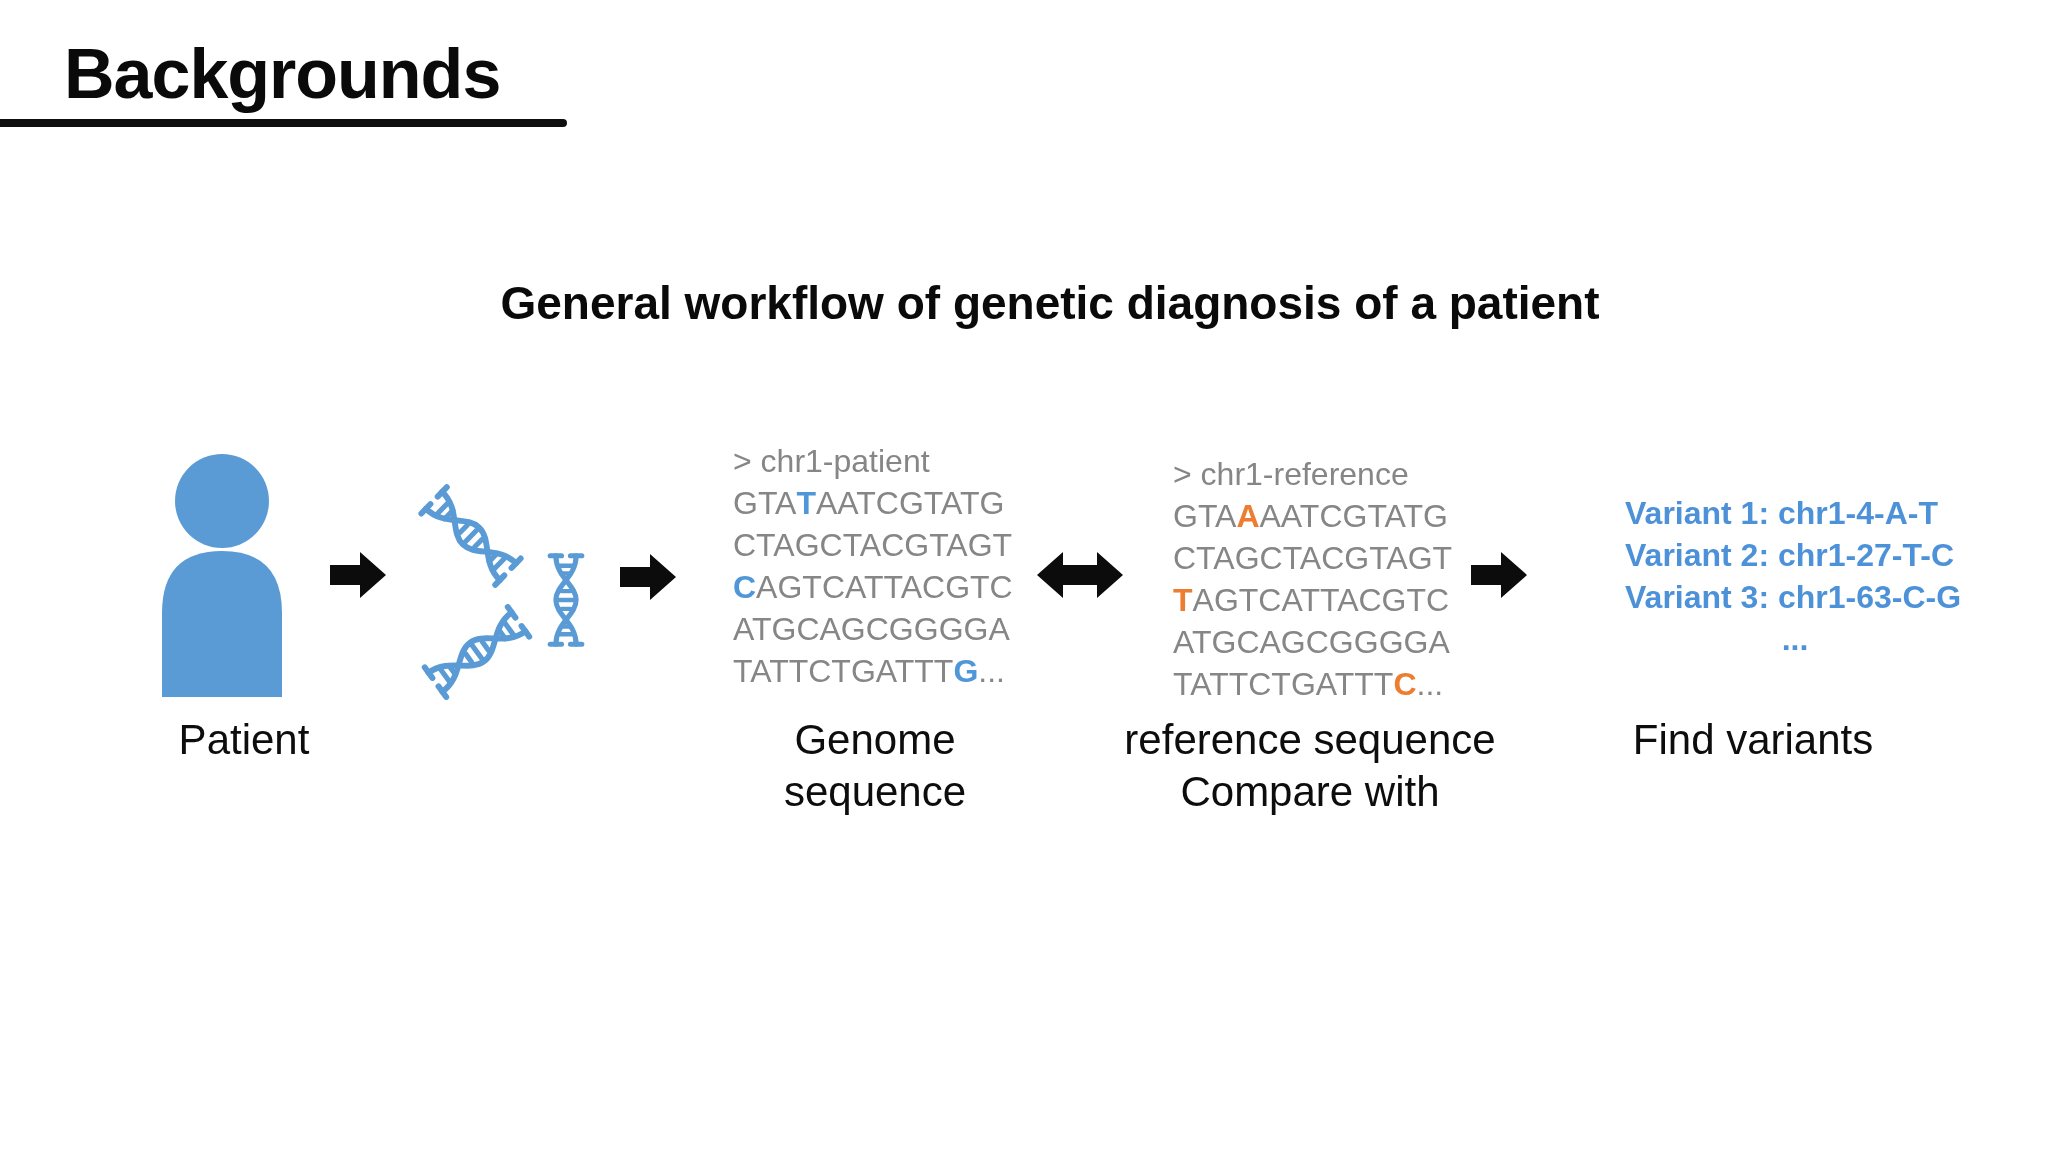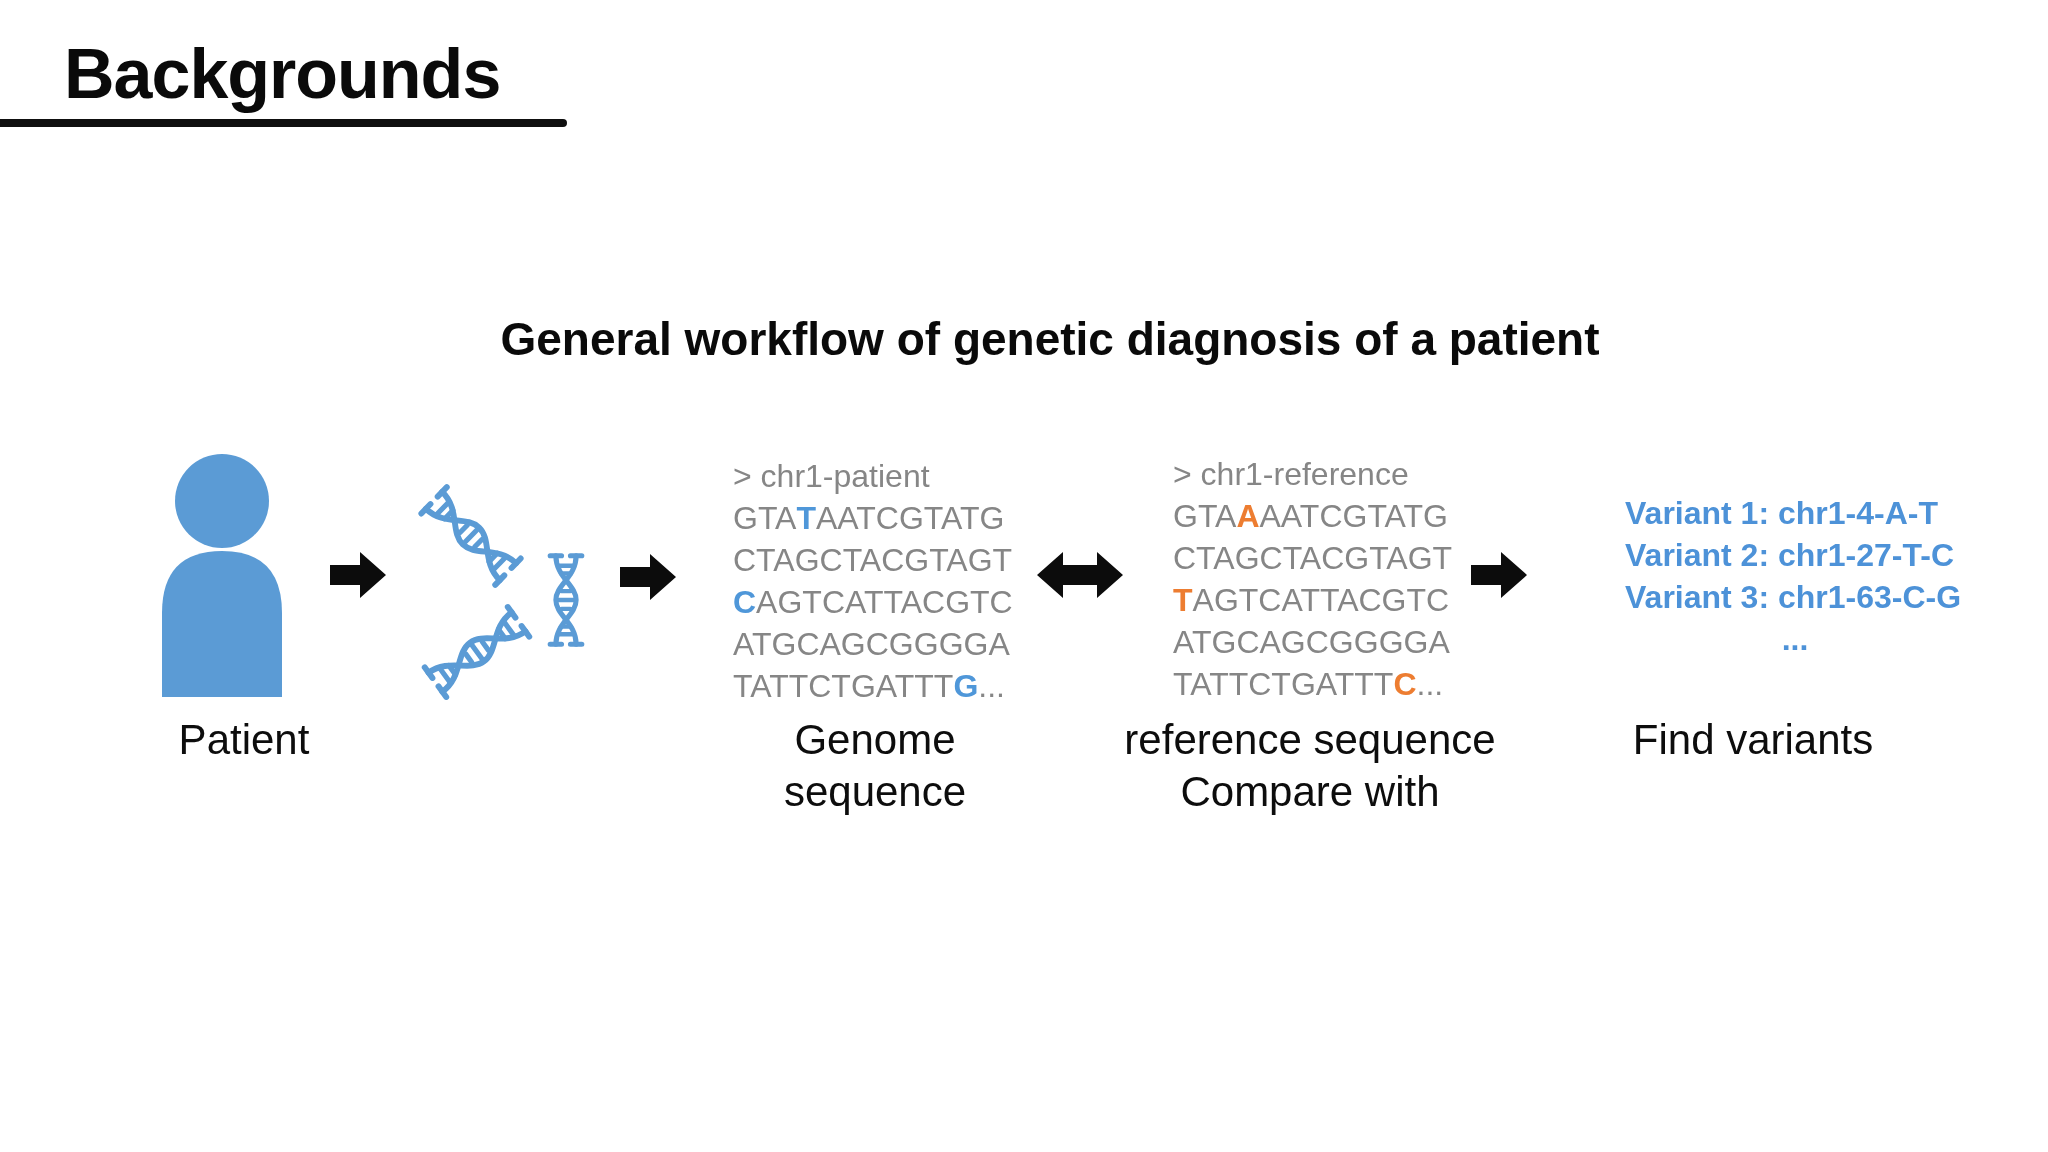--- a/index.html
+++ b/index.html
@@ -10,21 +10,21 @@
   .abs{position:absolute;}
   .title{
     left:64px;top:34px;font-size:70px;font-weight:bold;color:#0a0a0a;
     white-space:nowrap;letter-spacing:-1px;
   }
   .title-underline{
     left:0;top:119px;width:567px;height:8px;background:#0f0f0f;
     border-radius:0 4px 4px 0;
   }
   .subtitle{
-    left:1050px;top:312px;transform:translateX(-50%);
+    left:1050px;top:276px;transform:translateX(-50%);
     font-size:46px;font-weight:bold;color:#0a0a0a;white-space:nowrap;
   }
   .icon-svg{fill:#5b9bd5;}
   .helix{stroke:#5b9bd5;fill:none;}
   .arrow{fill:#0c0c0c;}
   .seq-block{
     font-size:32px;line-height:42px;color:#868686;white-space:nowrap;
   }
   .seq-block .mut{font-weight:bold;}
   .seq-block.patient-seq .mut{color:#4f97d9;}
@@ -77,21 +77,21 @@
     <use href="#helix-shape"></use>
   </svg>
   <svg class="abs helix" viewBox="0 0 60 160" style="left:547px;top:547px;width:38px;height:106px">
     <use href="#helix-shape"></use>
   </svg>
 
   <svg class="abs arrow" viewBox="0 0 56 46" style="left:620px;top:554px;width:56px;height:46px">
     <polygon points="0,13 30,13 30,0 56,23 30,46 30,33 0,33"></polygon>
   </svg>
 
-  <div class="abs seq-block patient-seq" style="left:733px;top:455px">
+  <div class="abs seq-block patient-seq" style="left:733px;top:440px">
     <div class="seq-line">&gt; chr1-patient</div>
     <div class="seq-line"><span>GTA</span><span class="mut">T</span><span>AATCGTATG</span></div>
     <div class="seq-line"><span>CTAGCTACGTAGT</span><span class="mut"></span><span></span></div>
     <div class="seq-line"><span></span><span class="mut">C</span><span>AGTCATTACGTC</span></div>
     <div class="seq-line"><span>ATGCAGCGGGGA</span><span class="mut"></span><span></span></div>
     <div class="seq-line"><span>TATTCTGATTT</span><span class="mut">G</span><span>...</span></div>
   </div>
 
   <svg class="abs arrow" viewBox="0 0 86 46" style="left:1037px;top:552px;width:86px;height:46px">
     <polygon points="26,0 26,13 60,13 60,0 86,23 60,46 60,33 26,33 26,46 0,23"></polygon>

